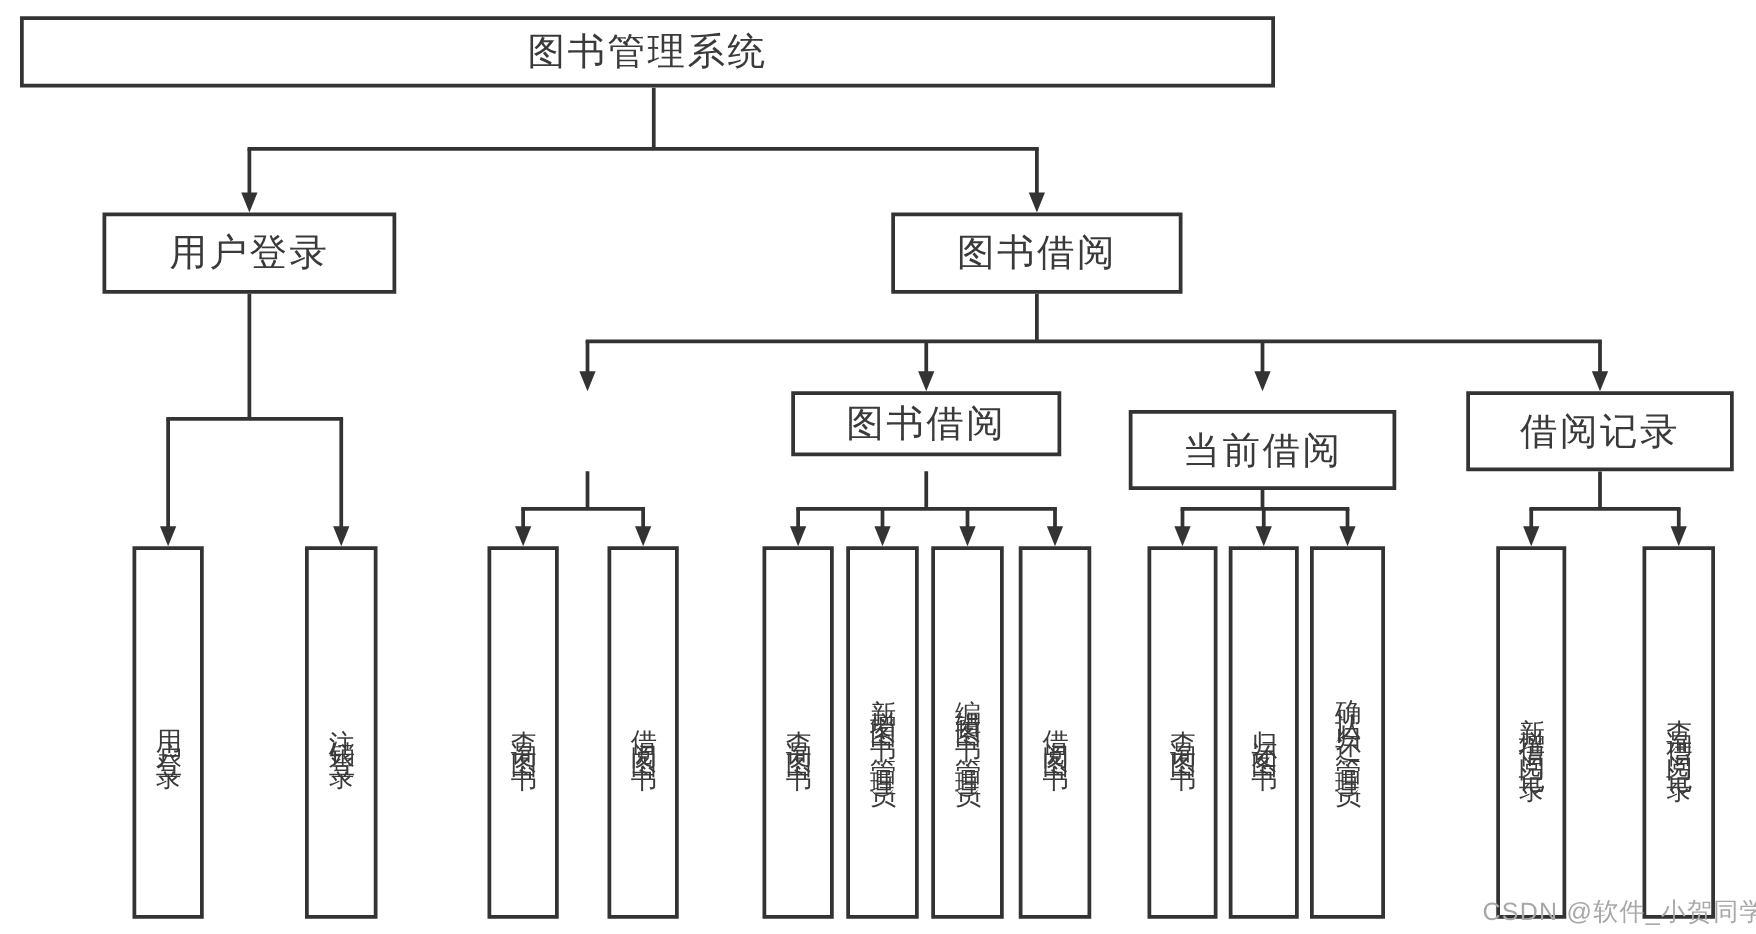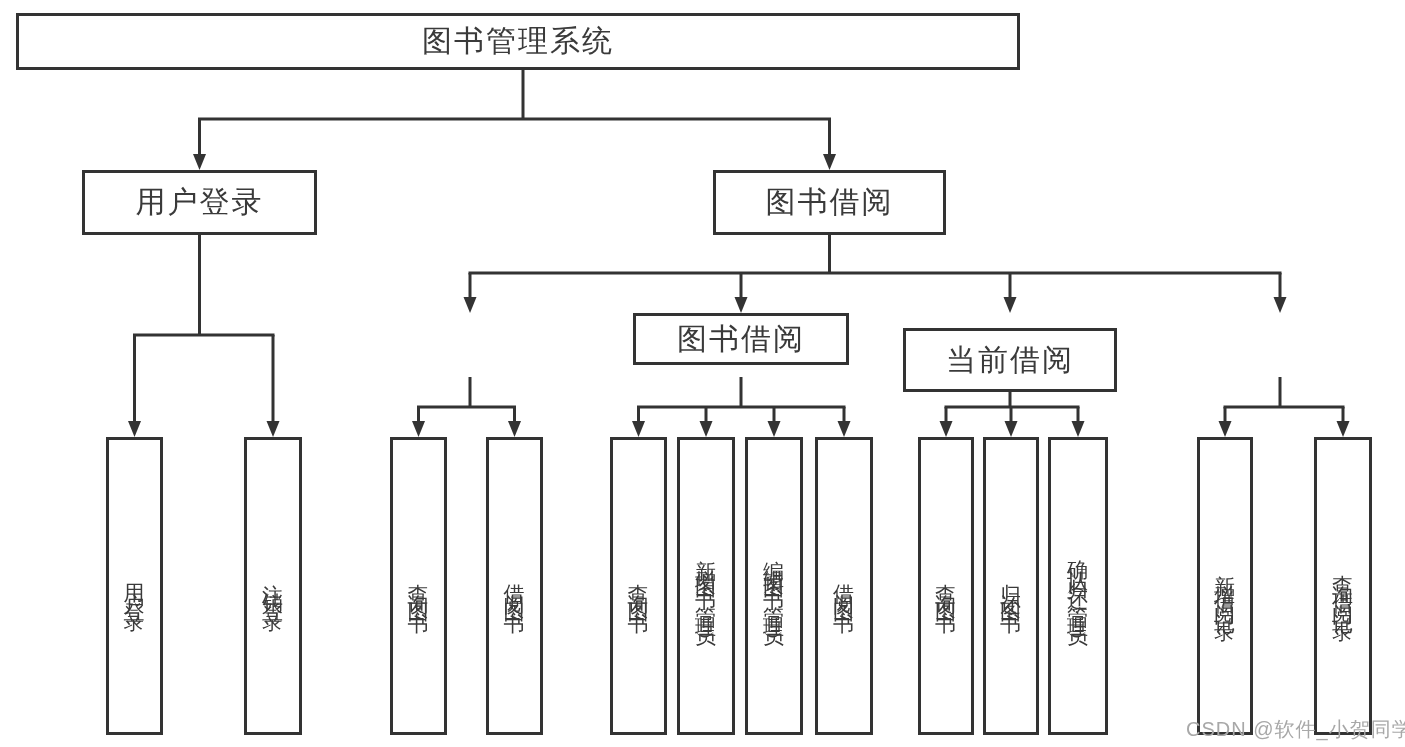--- a/index.html
+++ b/index.html
@@ -166,20 +166,21 @@
     </g>
   </svg>
 
   <div class="node hbox n-root">图书管理系统</div>
 
   <div class="node hbox n-l2a">用户登录</div>
   <div class="node hbox n-l2b">图书借阅</div>
 
   <div class="node hbox n-l3b">图书借阅</div>
   <div class="node hbox n-l3c">当前借阅</div>
+  <div class="node hbox n-l3d">借阅记录</div>
 
   <div class="node vbox leaf n-lf0">用户登录</div>
   <div class="node vbox leaf n-lf1">注销登录</div>
   <div class="node vbox leaf n-lf2">查询图书</div>
   <div class="node vbox leaf n-lf3">借阅图书</div>
   <div class="node vbox leaf n-lf4">查询图书</div>
   <div class="node vbox leaf n-lf5">新增图书（管理员）</div>
   <div class="node vbox leaf n-lf6">编辑图书（管理员）</div>
   <div class="node vbox leaf n-lf7">借阅图书</div>
   <div class="node vbox leaf n-lf8">查询图书</div>

